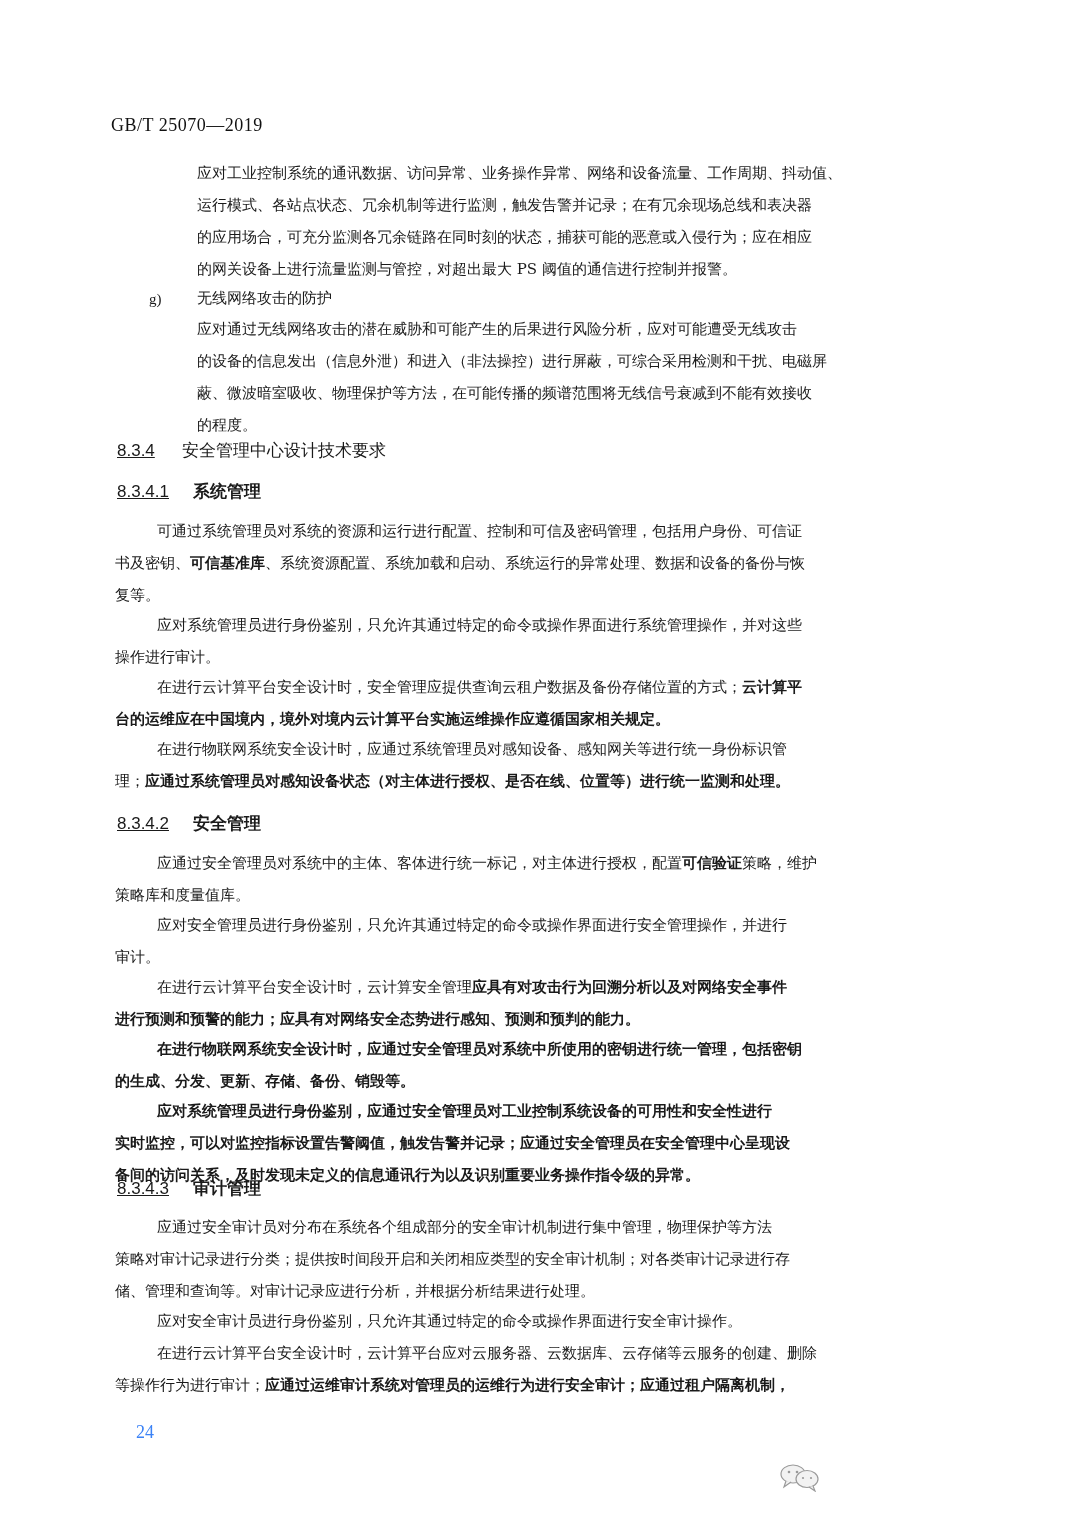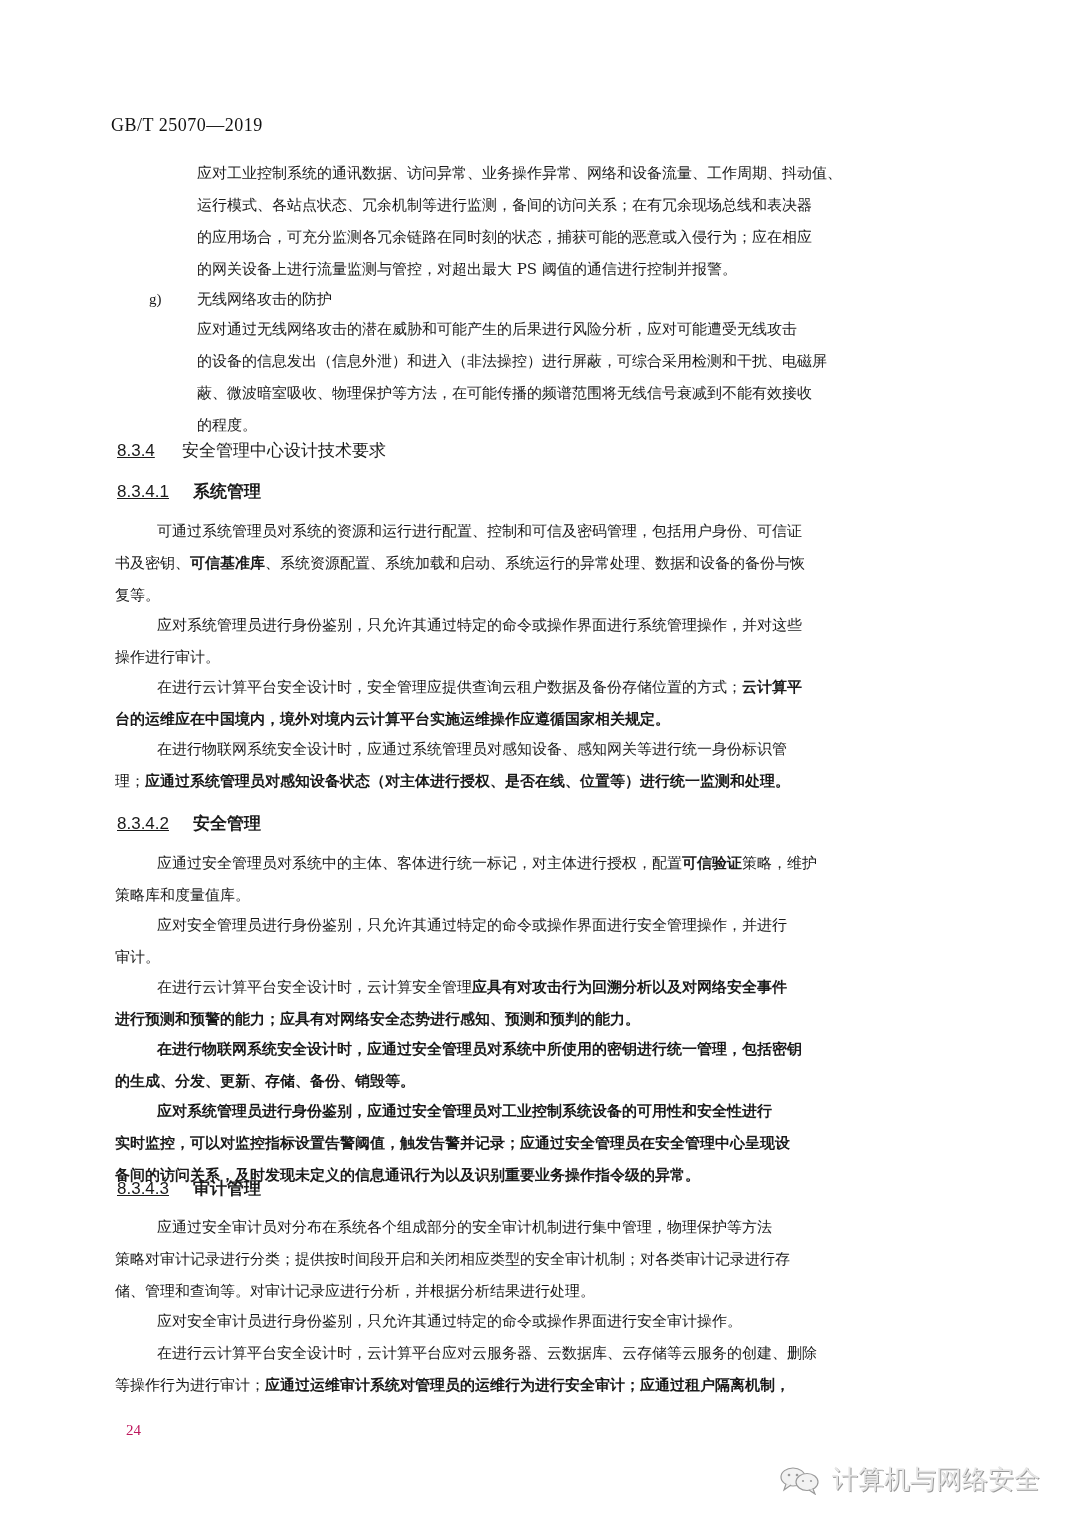--- a/index.html
+++ b/index.html
@@ -8,35 +8,35 @@
   .header { position: absolute; left: 111px; top: 115px; font-size: 18px; letter-spacing: 0.5px;
             font-family: "Liberation Serif", "DejaVu Serif", serif; color: #111; }
   .line { position: absolute; left: 0; font-size: 15px; line-height: 1; white-space: nowrap; }
   .ind1 { left: 197px; }
   .ind0 { left: 115px; }
   .para-first { left: 157px; }
   .heading { left: 117px; font-family: "Liberation Sans", "DejaVu Sans", sans-serif; font-size: 17px; }
   .heading .num { display: inline-block; width: 65px; text-decoration: underline; }
   .listmark { left: 149px; font-family: "Liberation Serif", serif; }
   .bold { font-weight: bold; font-family: "DejaVu Sans", "Liberation Sans", sans-serif; text-align: right; }
-  .sans { font-family: Liberation Serif, serif; }
-  .pagenum { position: absolute; left: 126px; top: 1422px; font-size: 15px; color: #be185d;
+  .sans { font-family: Liberation Mono, monospace; }
+  .pagenum { position: absolute; left: 136px; top: 1422px; font-size: 18px; color: #3b82f6;
              font-family: "Liberation Serif", serif; }
   .watermark { position: absolute; left: 778px; top: 1462px; display: flex; align-items: center;
                color: #e6e6e6; font-family: "DejaVu Sans", sans-serif; font-size: 26px;
                text-shadow: 1px 1px 0 #9a9a9a, -1px -1px 0 #fff; }
   .wm-icon { width: 46px; height: 30px; margin-right: 8px; }
 </style>
 </head>
 <body>
 
 <div class="header">GB/T 25070—2019</div>
 
 <div class="line ind1" style="top:166px">应对工业控制系统的通讯数据、访问异常、业务操作异常、网络和设备流量、工作周期、抖动值、</div>
-<div class="line ind1" style="top:198px">运行模式、各站点状态、冗余机制等进行监测，备间的访问关系；在有冗余现场总线和表决器</div>
+<div class="line ind1" style="top:198px">运行模式、各站点状态、冗余机制等进行监测，触发告警并记录；在有冗余现场总线和表决器</div>
 <div class="line ind1" style="top:230px">的应用场合，可充分监测各冗余链路在同时刻的状态，捕获可能的恶意或入侵行为；应在相应</div>
 <div class="line ind1" style="top:262px">的网关设备上进行流量监测与管控，对超出最大 PS 阈值的通信进行控制并报警。</div>
 
 <div class="line listmark" style="top:292px">g)</div>
 <div class="line ind1 sans" style="top:292px">无线网络攻击的防护</div>
 <div class="line ind1" style="top:322px">应对通过无线网络攻击的潜在威胁和可能产生的后果进行风险分析，应对可能遭受无线攻击</div>
 <div class="line ind1" style="top:354px">的设备的信息发出（信息外泄）和进入（非法操控）进行屏蔽，可综合采用检测和干扰、电磁屏</div>
 <div class="line ind1" style="top:386px">蔽、微波暗室吸收、物理保护等方法，在可能传播的频谱范围将无线信号衰减到不能有效接收</div>
 <div class="line ind1" style="top:418px">的程度。</div>
 
@@ -100,14 +100,13 @@
   <svg class="wm-icon" viewBox="0 0 46 30">
     <ellipse cx="15" cy="12" rx="12" ry="9" fill="#f2f2f2" stroke="#9a9a9a" stroke-width="1.2"></ellipse>
     <path d="M8 19 L6 25 L13 20" fill="#f2f2f2" stroke="#9a9a9a" stroke-width="1.2"></path>
     <ellipse cx="29" cy="17" rx="11" ry="8.5" fill="#f2f2f2" stroke="#9a9a9a" stroke-width="1.2"></ellipse>
     <path d="M35 24 L37 29 L31 25" fill="#f2f2f2" stroke="#9a9a9a" stroke-width="1.2"></path>
     <circle cx="11" cy="10" r="1.3" fill="#9a9a9a"></circle>
       <circle cx="19" cy="10" r="1.3" fill="#9a9a9a"></circle>
     <circle cx="25" cy="16" r="1.1" fill="#9a9a9a"></circle>
       <circle cx="33" cy="16" r="1.1" fill="#9a9a9a"></circle>
   </svg>
-  <span>计算机与网络安全</span>
 </div>
 
 </body></html>

